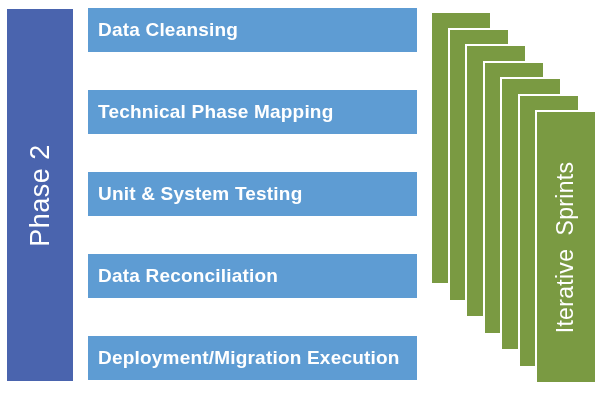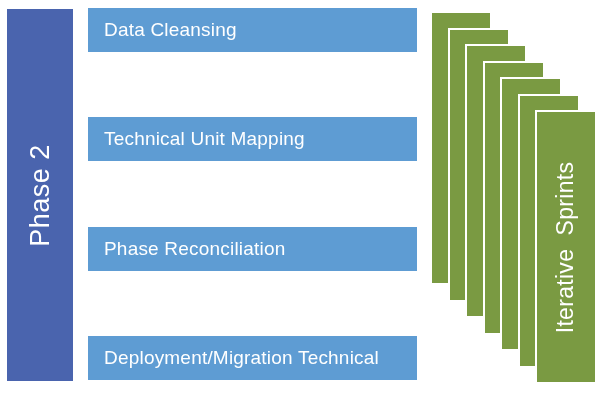--- a/index.html
+++ b/index.html
@@ -52,23 +52,24 @@
   }
   .task-bar {
     height: 44px;
     background: var(--task-bar, #5E9CD3);
     display: flex;
     align-items: center;
   }
   .task-label {
     color: var(--text, #FFFFFF);
     font-size: 19px;
-    padding-left: 16px;
+    padding-left: 10px;
     letter-spacing: 0.2px;
     white-space: nowrap;
+    font-weight: bold;
   }
 
   
   .sprint-stack {
     position: absolute;
     left: 0;
     top: 0;
     width: 100%;
     height: 100%;
   }
@@ -99,32 +100,35 @@
     <span class="vtext phase-label">Phase 2</span>
   </div>
 
   <div class="task-list">
 
       <div class="task-bar">
         <span class="task-label">Data Cleansing</span>
       </div>
 
       <div class="task-bar">
-        <span class="task-label">Technical Unit Mapping</span>
-      </div>
-
-
-
-      <div class="task-bar">
-        <span class="task-label">Phase Reconciliation</span>
+        <span class="task-label">Technical Phase Mapping</span>
       </div>
 
 
       <div class="task-bar">
-        <span class="task-label">Deployment/Migration Technical</span>
+        <span class="task-label">Unit &amp; System Testing</span>
+      </div>
+
+      <div class="task-bar">
+        <span class="task-label">Data Reconciliation</span>
+      </div>
+
+
+      <div class="task-bar">
+        <span class="task-label">Deployment/Migration Execution</span>
       </div>
     </div>
 
   <div class="sprint-stack">
       <div class="sprint-bar" style="--i: 0;"></div>
       <div class="sprint-bar" style="--i: 1;"></div>
       <div class="sprint-bar" style="--i: 2;"></div>
       <div class="sprint-bar" style="--i: 3;"></div>
       <div class="sprint-bar" style="--i: 4;"></div>
       <div class="sprint-bar" style="--i: 5;"></div>

